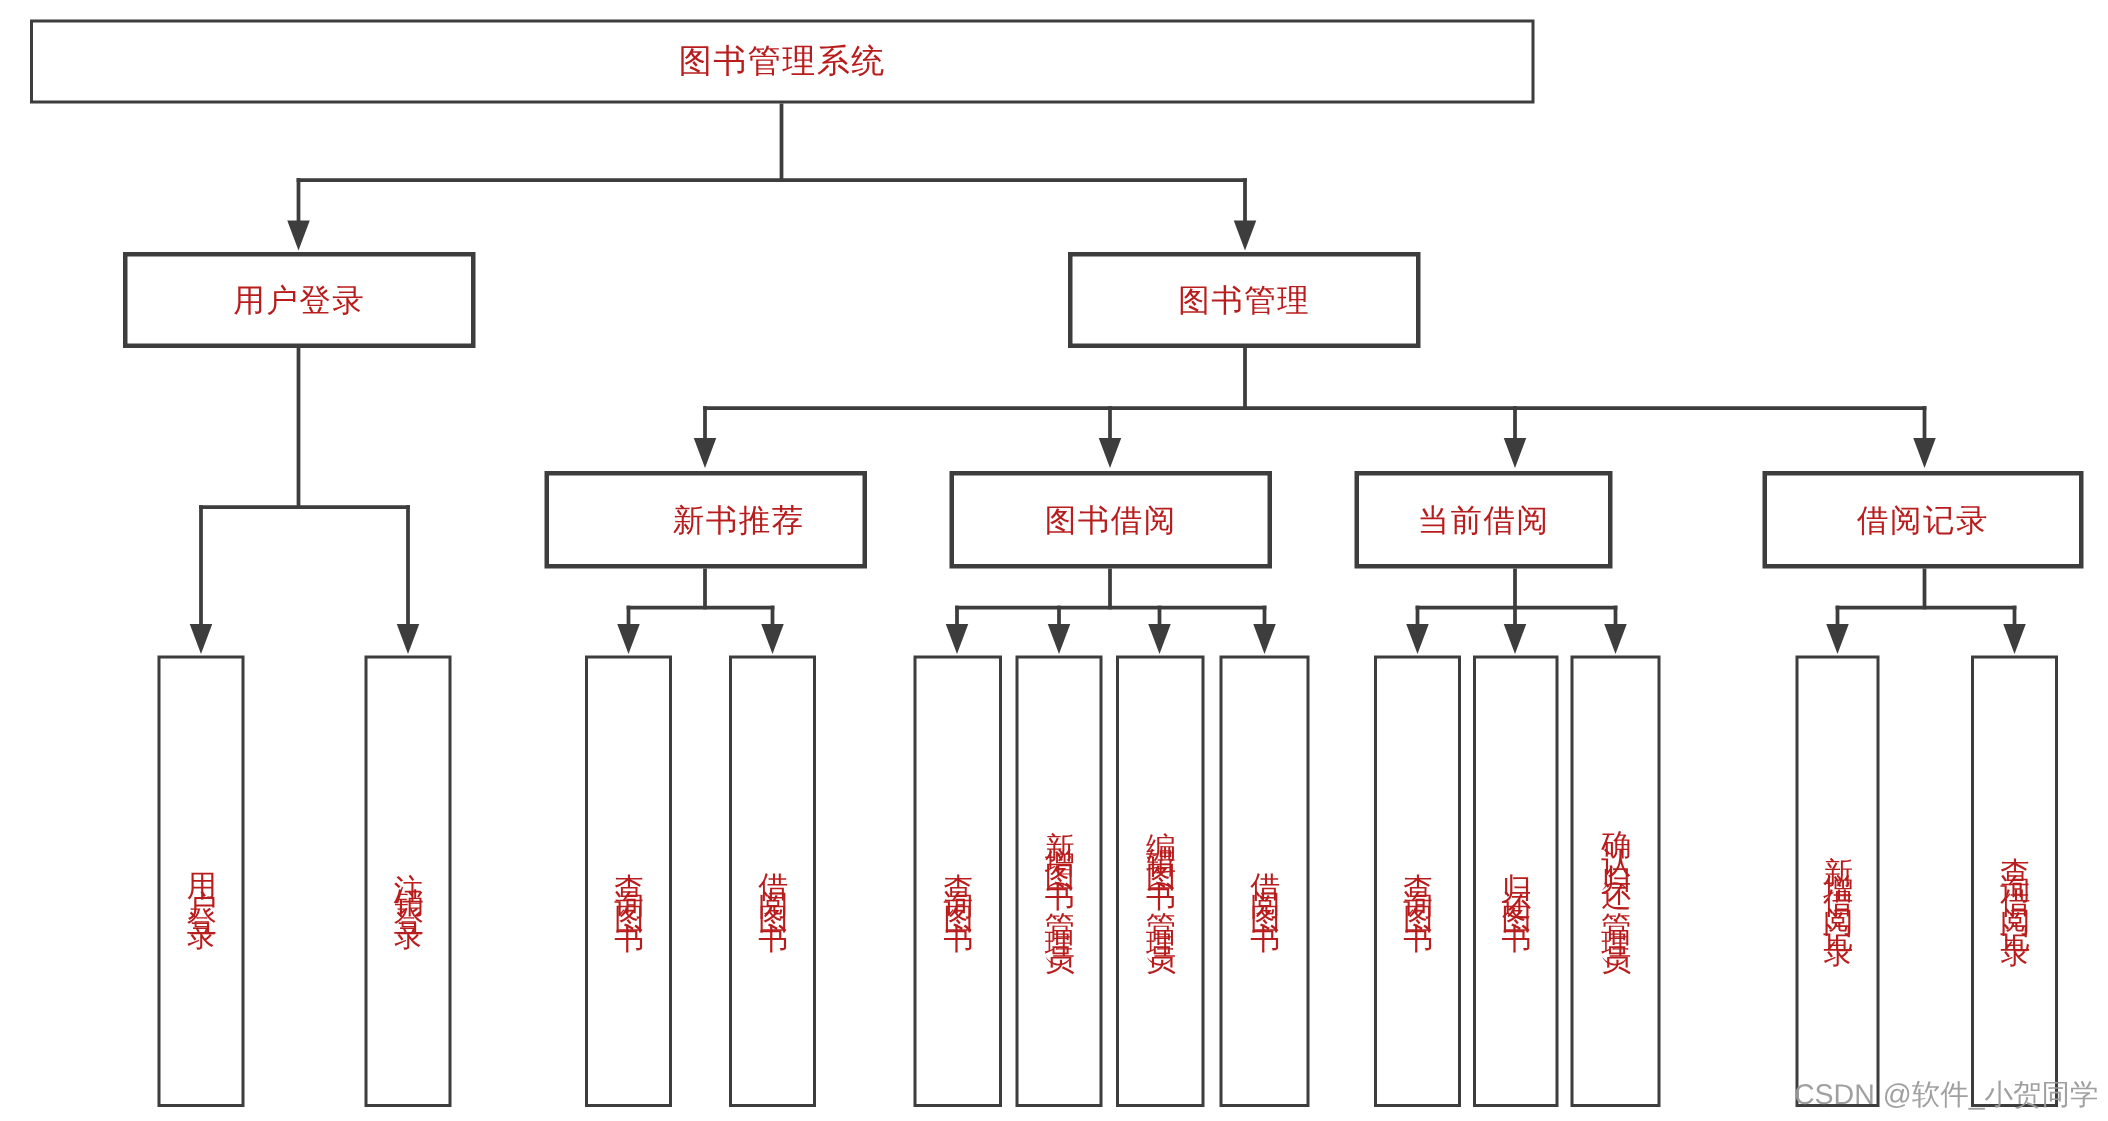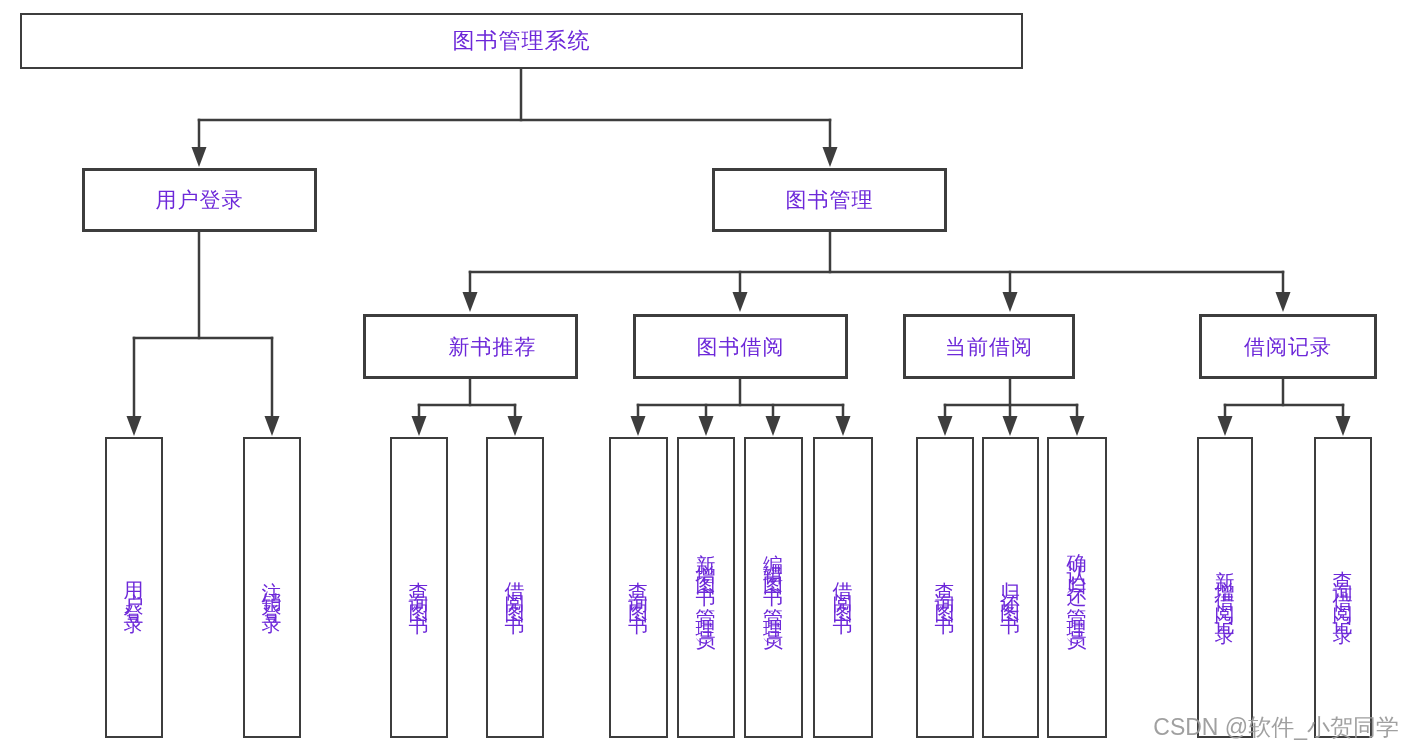--- a/index.html
+++ b/index.html
@@ -24,21 +24,21 @@
     z-index: 1;
   }
   .node {
     position: absolute;
     box-sizing: border-box;
     background: #ffffff;
     display: flex;
     align-items: center;
     justify-content: center;
     z-index: 2;
-    color: #6d28d9;
+    color: #b91c1c;
   }
   .root-box {
     border: 2px solid #3d3d3d;
     font-size: 22px;
     letter-spacing: 1px;
   }
   .hbox {
     border: 3px solid #3d3d3d;
     font-size: 21px;
     letter-spacing: 1px;
@@ -48,21 +48,21 @@
     font-size: 20px;
     writing-mode: vertical-rl;
     text-orientation: mixed;
     letter-spacing: 0.55em;
     line-height: 1;
   }
   .watermark {
     position: absolute;
     right: 6px;
     bottom: 4px;
-    font-size: 23px;
+    font-size: 19px;
     color: rgba(155, 155, 155, 0.95);
     z-index: 3;
     white-space: nowrap;
     pointer-events: none;
   }
 </style>
 </head>
 <body>
 
 <div class="canvas">
@@ -130,21 +130,21 @@
   </svg>
 
   <div class="node root-box" style="left:20px; top:13px; width:1003px; height:56px;">图书管理系统</div>
 
   <div class="node hbox" style="left:82px; top:168px; width:235px; height:64px;">用户登录</div>
   <div class="node hbox" style="left:712px; top:168px; width:235px; height:64px;">图书管理</div>
 
   <div class="node hbox" style="left:363px; top:314px; width:215px; height:65px;padding-left:44px;">新书推荐</div>
   <div class="node hbox" style="left:633px; top:314px; width:215px; height:65px;">图书借阅</div>
   <div class="node hbox" style="left:903px; top:314px; width:172px; height:65px;">当前借阅</div>
-  <div class="node hbox" style="left:1175px; top:314px; width:178px; height:65px;margin-left:24px;">借阅记录</div>
+  <div class="node hbox" style="left:1175px; top:314px; width:214px; height:65px;">借阅记录</div>
 
   <div class="node vbox" style="left:105px; top:437px; width:58px; height:301px;">用户登录</div>
   <div class="node vbox" style="left:243px; top:437px; width:58px; height:301px;">注销登录</div>
 
   <div class="node vbox" style="left:390px; top:437px; width:58px; height:301px;">查询图书</div>
   <div class="node vbox" style="left:486px; top:437px; width:58px; height:301px;">借阅图书</div>
 
   <div class="node vbox" style="left:609px; top:437px; width:59px; height:301px;">查询图书</div>
   <div class="node vbox" style="left:677px; top:437px; width:58px; height:301px;">新增图书（管理员）</div>
   <div class="node vbox" style="left:744px; top:437px; width:59px; height:301px;">编辑图书（管理员）</div>

